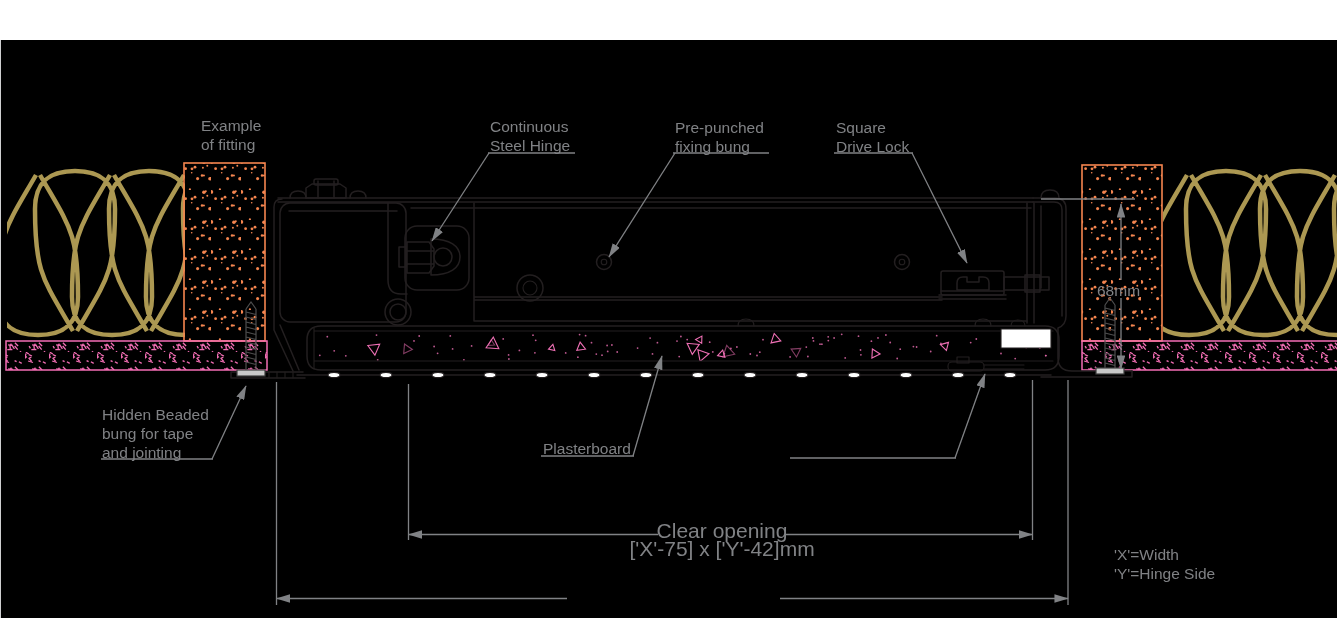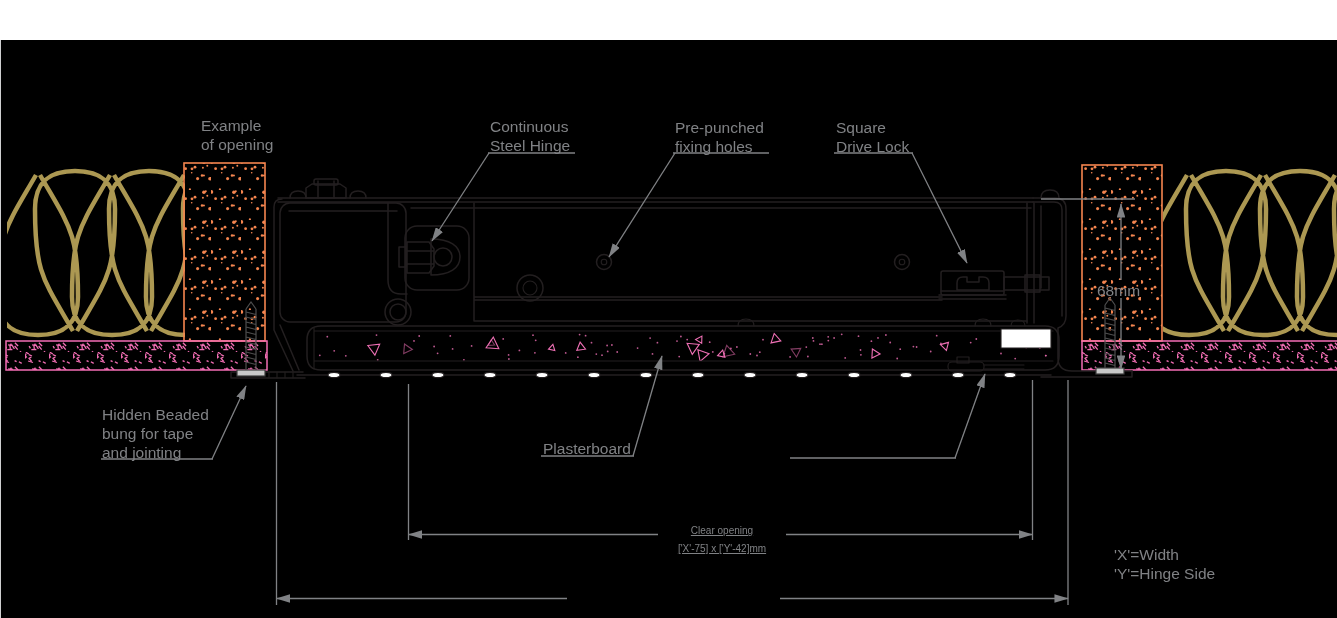--- a/index.html
+++ b/index.html
@@ -23,22 +23,22 @@
   .pinkRect{fill:url(#pinkPat);stroke:var(--pink);stroke-width:1.5;}
   .odot{fill:var(--orange);}
   .pln{stroke:var(--pink);stroke-width:1.3;fill:none;}
   .fd{fill:var(--fleck);}
   .ft{stroke:var(--fleck);fill:none;stroke-width:1.1;}
   .ov{fill:#fff;stroke:var(--line);stroke-width:1.1;}
   .scr{stroke:#4d4d4d;stroke-width:1.2;fill:none;}
   .scrh{fill:#c9c9c9;stroke:#3f3f3f;stroke-width:1.2;}
   .lbl{position:absolute;color:var(--ann);font-size:15.5px;line-height:19px;white-space:nowrap;}
   .lbl span{display:block;}
-  .dim{position:absolute;color:var(--ann);font-size:10px;line-height:18px;white-space:nowrap;
-       transform:translateX(-50%);text-align:center;text-decoration:underline;}
+  .dim{position:absolute;color:var(--ann);font-size:21px;line-height:18px;white-space:nowrap;
+       transform:translateX(-50%);text-align:center;}
   .dim span{display:block;}
 </style>
 </head>
 <body>
 
 <div class="stage">
 
 <svg width="1337" height="618" viewBox="0 0 1337 618">
   <defs>
     <marker id="ah" viewBox="0 0 10 6" refX="9.5" refY="3" markerWidth="11" markerHeight="6.6" orient="auto-start-reverse">
@@ -329,29 +329,29 @@
         <path d="M211,419 L245,346" marker-end="url(#ah)"></path>
     <path d="M540,416 H633"></path>
         <path d="M632,416 L661,316" marker-end="url(#ah)"></path>
     <path d="M789,418 H955"></path>
         <path d="M954,418 L984,334" marker-end="url(#ah)"></path>
   </g>
 </svg>
 
 <div class="lbl" style="left:200px;top:76px">
   <span>Example</span>
-  <span>of opening</span>
+  <span>of fitting</span>
 </div>
 <div class="lbl" style="left:489px;top:77px">
   <span>Continuous</span>
   <span>Steel Hinge</span>
 </div>
 <div class="lbl" style="left:674px;top:78px">
   <span>Pre-punched</span>
-  <span>fixing holes</span>
+  <span>fixing bung</span>
 </div>
 <div class="lbl" style="left:835px;top:78px">
   <span>Square</span>
   <span>Drive Lock</span>
 </div>
 <div class="lbl" style="left:101px;top:365px">
   <span>Hidden Beaded</span>
   <span>bung for tape</span>
   <span>and jointing</span>
 </div>

